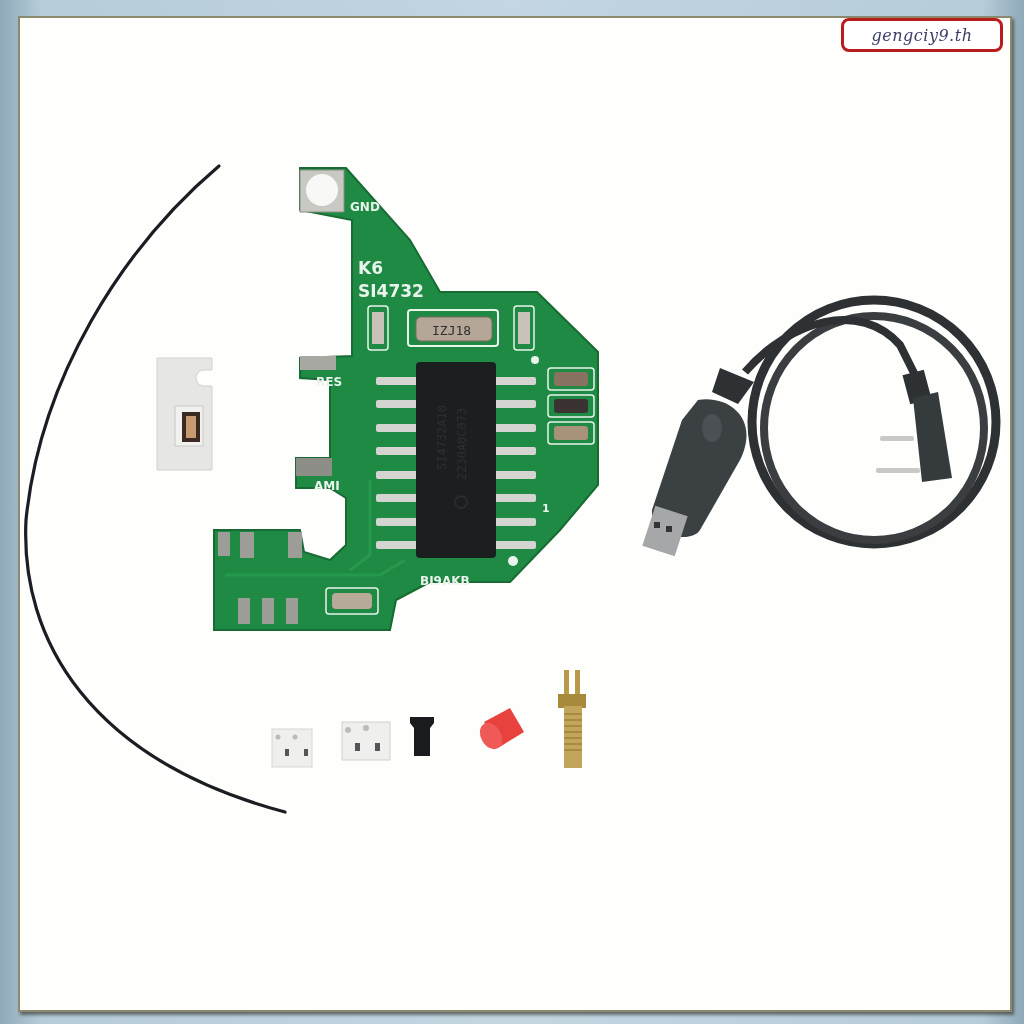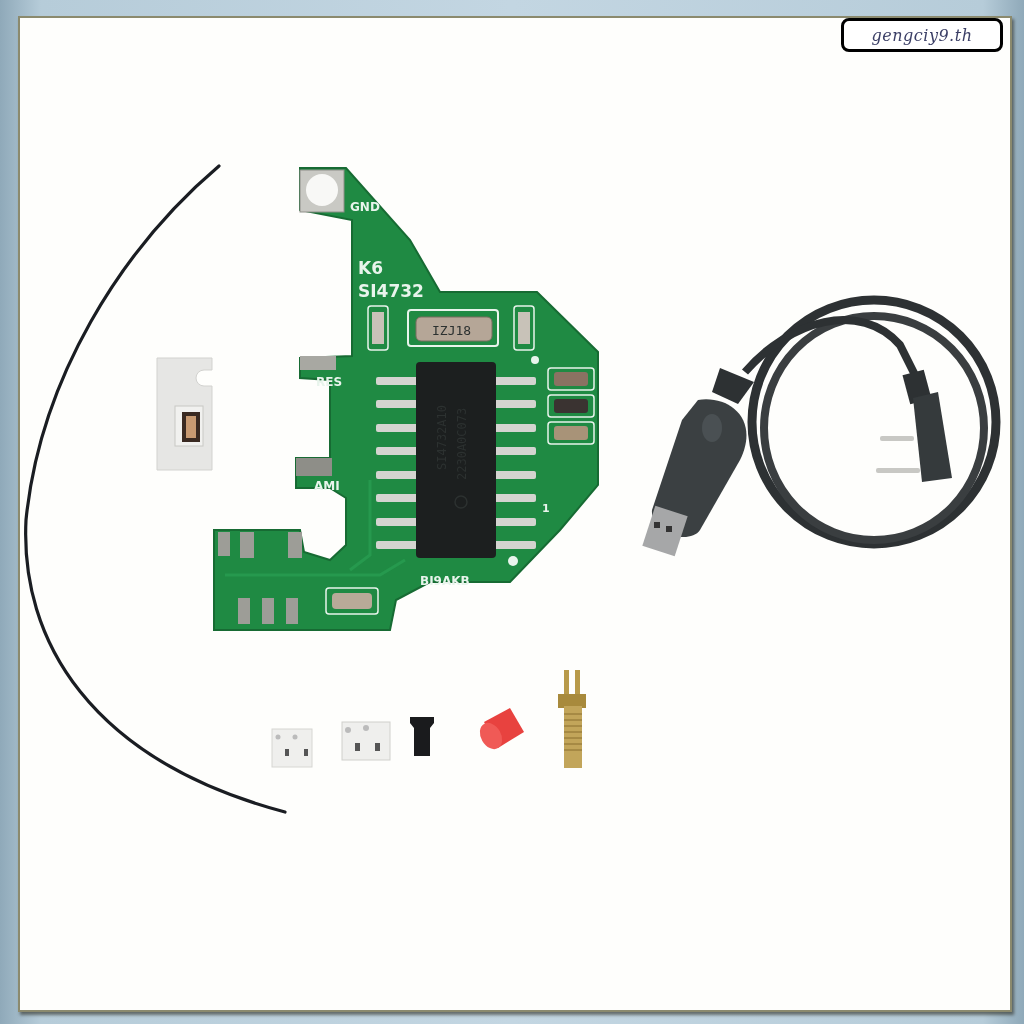--- a/index.html
+++ b/index.html
@@ -3,21 +3,21 @@
 <meta charset="utf-8">
 <style>
   html, body { margin:0; padding:0; }
   body { width:1024px; height:1024px; position:relative; overflow:hidden;
          background:#a9c3d3; font-family:"DejaVu Sans", sans-serif; }
   .outer-frame { position:absolute; left:0; top:0; width:1024px; height:1024px;
          background:linear-gradient(90deg,#8fa9b9 0%,#b6ccd9 4%,#c3d6e2 50%,#b6ccd9 96%,#8fa9b9 100%); }
   .photo-card { position:absolute; left:18px; top:16px; width:990px; height:992px;
          background:#fefefc; border:2px solid #8b8a6e; box-shadow:2px 3px 3px rgba(40,40,30,0.6); }
   .watermark { position:absolute; left:841px; top:18px; width:162px; height:34px;
-         background:#fff; border:3px solid #000000; border-radius:8px; box-sizing:border-box;
+         background:#fff; border:3px solid #b91c1c; border-radius:8px; box-sizing:border-box;
          display:flex; align-items:center; justify-content:center;
          font-family:"DejaVu Serif", serif; font-style:italic; font-size:16px; color:#3b3f66; letter-spacing:0.5px; }
   svg.scene { position:absolute; left:0; top:0; }
   .pcb-label { font-family:"DejaVu Sans", sans-serif; font-weight:bold; fill:#e8f4ec; }
   .chip-text { font-family:"DejaVu Sans Mono", monospace; fill:#2c3130; }
 </style>
 </head>
 <body>
 
 <div class="outer-frame"></div>

